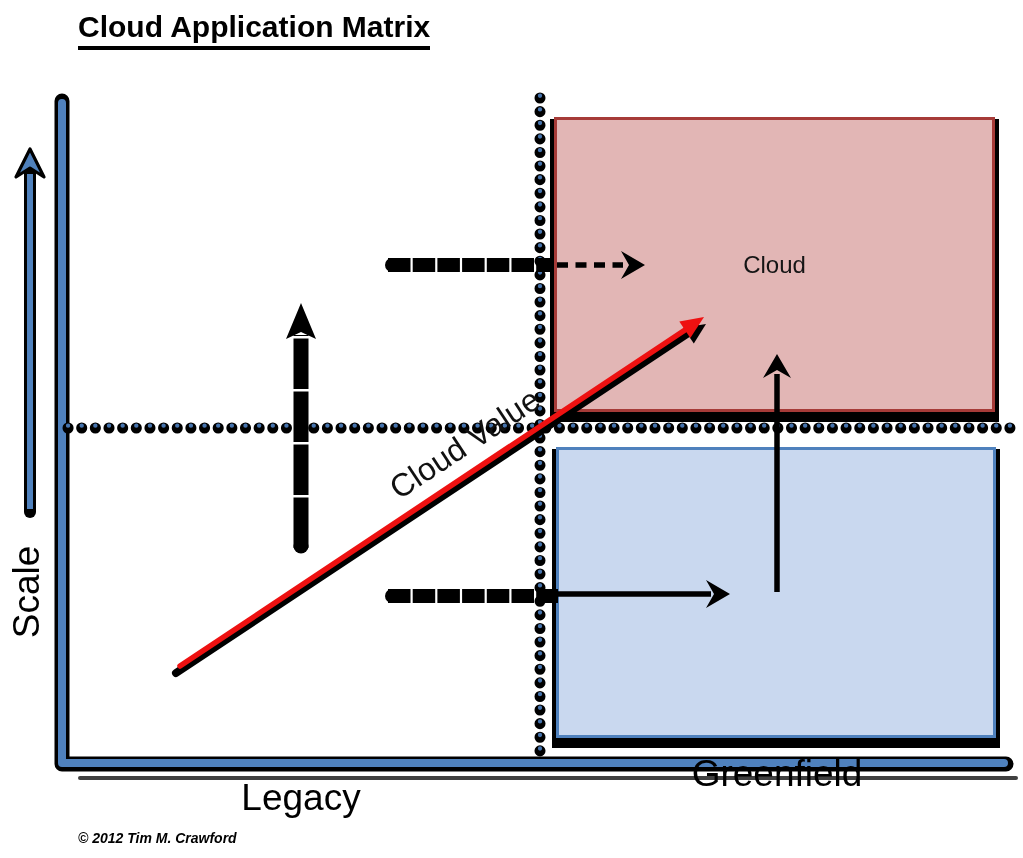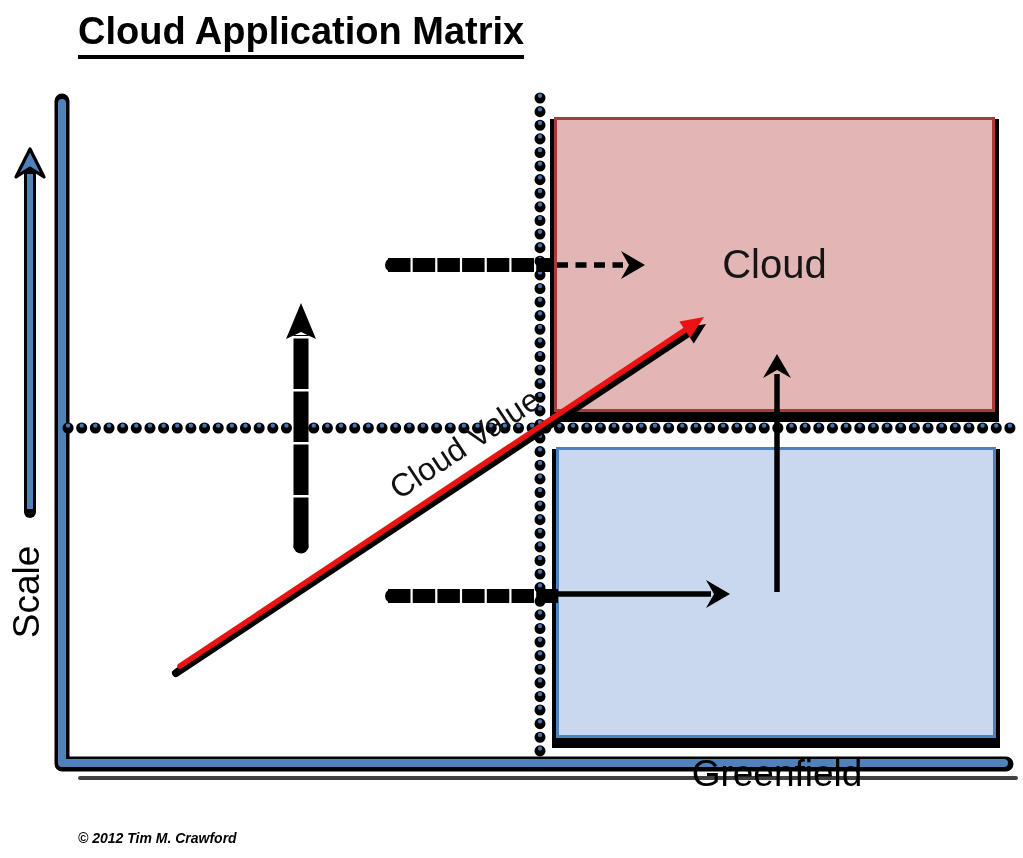--- a/index.html
+++ b/index.html
@@ -3,31 +3,31 @@
 <meta charset="utf-8">
 <style>
   html,body{margin:0;padding:0;background:#fff;}
   #stage{
     position:relative;width:1023px;height:858px;background:#fff;overflow:hidden;
     font-family:"Liberation Sans","DejaVu Sans",sans-serif;color:#000;
   }
   .abs{position:absolute;}
   
   #title{
-    left:78px;top:10px;font-size:38px;font-weight:bold;line-height:1.15;
+    left:78px;top:10px;font-size:30px;font-weight:bold;line-height:1.15;
     border-bottom:4px solid #000;padding-bottom:1px;letter-spacing:0px;white-space:nowrap;
   }
   
   .qbox{box-sizing:border-box;z-index:1;display:flex;align-items:center;justify-content:center;}
   #box-cloud{
     left:554px;top:117px;width:441px;height:295px;
     background:#e2b6b5;border:3px solid #a63b38;
     box-shadow:0 6px 0 4px #000;
   }
-  #box-cloud .lbl{font-size:40px;color:#151515;}
+  #box-cloud .lbl{font-size:24px;color:#151515;}
   #box-greenfield{
     left:556px;top:447px;width:440px;height:291px;
     background:#c9d8ef;border:3px solid #4f81bd;
     box-shadow:0 6px 0 4px #000;
   }
   
   #overlay{left:0;top:0;z-index:2;pointer-events:none;}
   
   .lab{z-index:3;white-space:nowrap;}
   #lab-scale{left:27px;top:592px;font-size:37px;transform:translate(-50%,-50%) rotate(-90deg);}
@@ -100,16 +100,17 @@
     <g>
       <line x1="176" y1="673" x2="696" y2="328" stroke="#000" stroke-width="8" stroke-linecap="round"></line>
       <path d="M706,324 L693.8,343.5 L683.2,327.7 Z" fill="#000"></path>
       <line x1="180" y1="666" x2="694" y2="324" stroke="#ee1111" stroke-width="5.5" stroke-linecap="round"></line>
       <path d="M704,317 L690.3,338 L679.3,321.4 Z" fill="#ee1111"></path>
     </g>
   </svg>
 
   <div id="lab-cloudvalue" class="abs lab">Cloud Value</div>
   <div id="lab-scale" class="abs lab">Scale</div>
+  <div id="lab-legacy" class="abs lab">Legacy</div>
   <div id="lab-greenfield" class="abs lab">Greenfield</div>
   <div id="lab-copyright" class="abs lab">© 2012 Tim M. Crawford</div>
 
 </div>
 
 </body></html>

